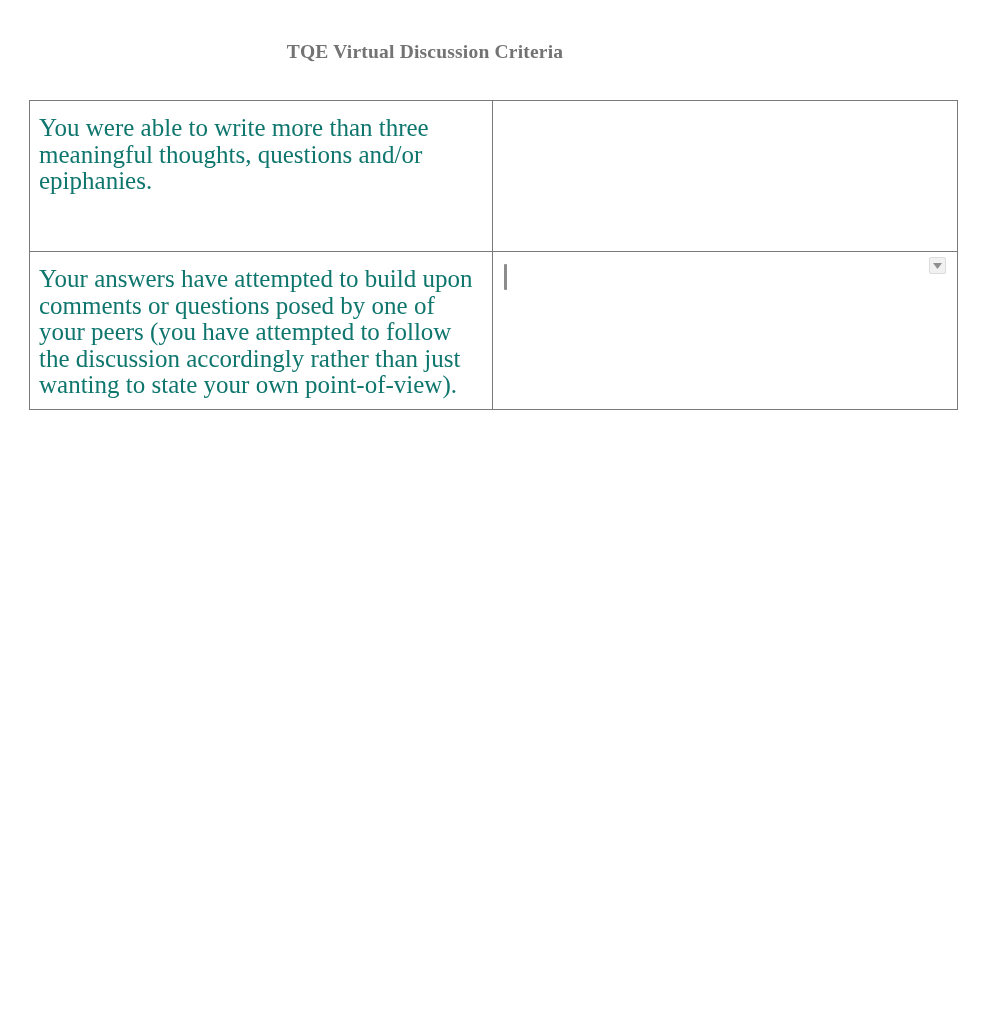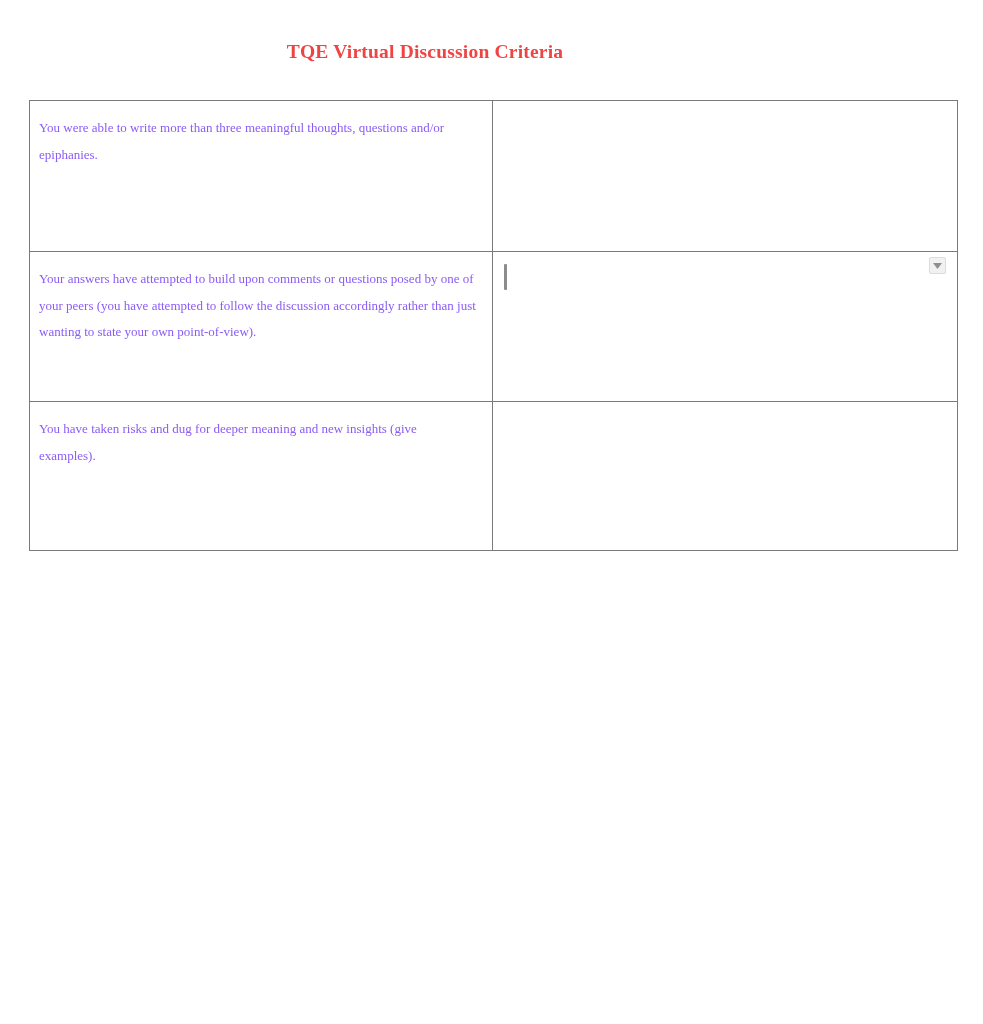--- a/index.html
+++ b/index.html
@@ -26,21 +26,21 @@
   
   .doc-title {
     position: absolute;
     left: 0;
     top: 40px;
     width: 850px;
     text-align: center;
     font-size: 19.5px;
     font-weight: bold;
     letter-spacing: 0.2px;
-    color: #ef4444;
+    color: #737373;
     line-height: 1.2;
   }
 
   
   .criteria-table {
     position: absolute;
     left: 29px;
     top: 100px;
     width: 927px;
     border-collapse: collapse;
@@ -50,23 +50,23 @@
     border: 1px solid #7a7a7a;
     padding: 0;
     vertical-align: top;
     background: #ffffff;
   }
   .col-criterion { width: 462px; }
   .col-response  { width: 465px; }
 
   .criterion-cell {
     padding: 14px 16px 10px 9px;
-    font-size: 13px;
+    font-size: 25px;
     line-height: 26.5px;
-    color: #8b5cf6;
+    color: #0f766e;
     box-sizing: border-box;
   }
 
   .response-cell {
     position: relative;
     box-sizing: border-box;
   }
 
   
   .r1 td { height: 150px; }
@@ -133,26 +133,18 @@
           <div class="dropdown-widget">
             <svg width="9" height="6" viewBox="0 0 9 6" aria-hidden="true">
               <polygon points="0,0 9,0 4.5,6" fill="#8f8f8f"></polygon>
             </svg>
           </div>
           <div class="criterion-cell"></div>
         </td>
       </tr>
 
 
-      <tr class="r5">
-        <td class="col-criterion">
-          <div class="criterion-cell">You have taken risks and dug for deeper meaning and new insights (give examples).</div>
-        </td>
-        <td class="col-response response-cell">
-          <div class="criterion-cell"></div>
-        </td>
-      </tr>
 
 
     </tbody>
   </table>
 
 </div>
 
 </body></html>

